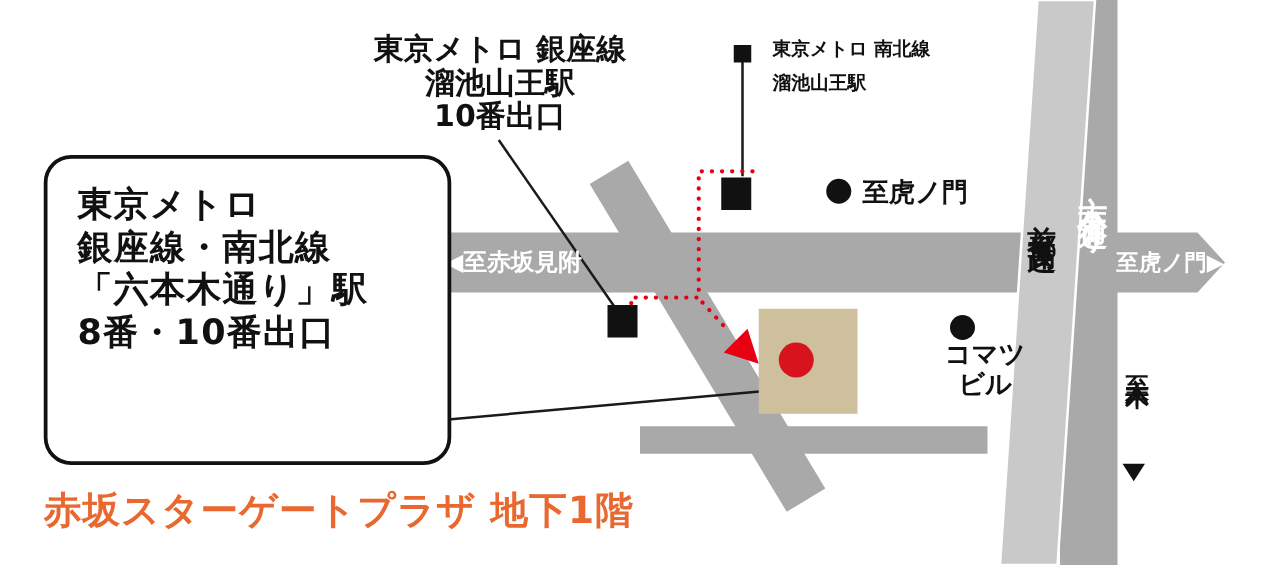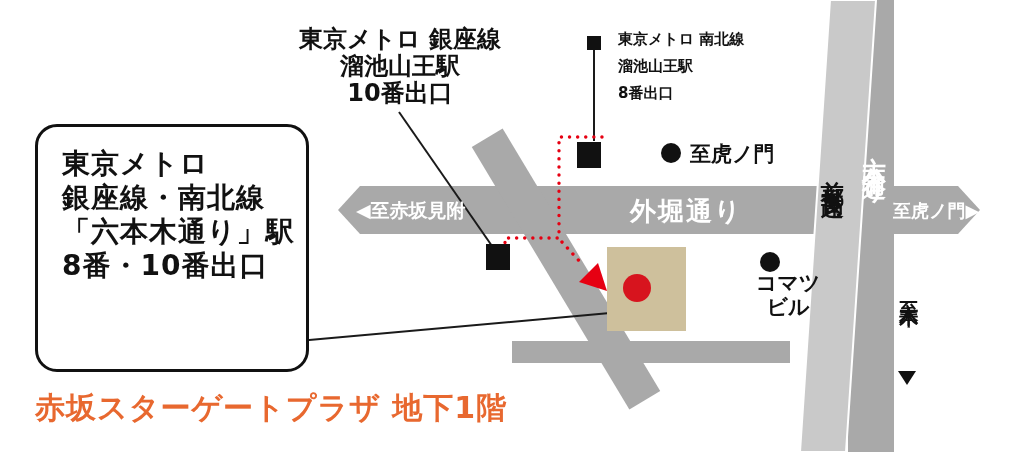--- a/index.html
+++ b/index.html
@@ -6,21 +6,21 @@
   .stage{
     position:relative;width:1012px;height:452px;background:#fff;overflow:hidden;
     font-family:"DejaVu Sans","Liberation Sans",sans-serif;color:#111;
   }
   svg.map-layer{position:absolute;left:0;top:0;width:1012px;height:452px;}
   .lbl{position:absolute;font-weight:bold;white-space:nowrap;line-height:1.25;}
   .white{color:#fff;}
   .vert{writing-mode:vertical-rl;text-orientation:upright;}
   .center{text-align:center;}
   .callout{
-    position:absolute;left:35px;top:124px;width:274px;height:248px;
+    position:absolute;left:35px;top:124px;width:326px;height:248px;
     box-sizing:border-box;background:#fff;border:3px solid #111;border-radius:22px;
     padding:20px 0 0 24px;z-index:3;
   }
   .callout .line{font-size:28px;font-weight:bold;line-height:34px;letter-spacing:1px;}
   .callout .big-num{font-size:42px;font-weight:bold;}
   .footer-title{
     position:absolute;left:35px;top:388px;font-size:30px;font-weight:bold;
     letter-spacing:1px;color:var(--accent_orange,#e8682f);
   }
   .ginza-label{left:288px;top:26px;width:224px;font-size:24px;line-height:27px;}
@@ -70,30 +70,28 @@
 
   <div class="lbl center ginza-label">
     <div>東京メトロ 銀座線</div>
     <div>溜池山王駅</div>
     <div>10番出口</div>
   </div>
 
   <div class="lbl namboku-label">
     <div>東京メトロ 南北線</div>
     <div>溜池山王駅</div>
-    <div>8番出口</div>
   </div>
 
   <div class="lbl lawson-label">至虎ノ門</div>
   <div class="lbl center komatsu-label">
     <div>コマツ</div>
     <div>ビル</div>
   </div>
 
-  <div class="lbl white sotobori-label">外堀通り</div>
   <div class="lbl white to-akasaka">◀至赤坂見附</div>
   <div class="lbl white to-toranomon">至虎ノ門▶</div>
   <div class="lbl vert roppongi-label">六本木通り</div>
   <div class="lbl vert shuto-label">首都高速</div>
   <div class="lbl vert to-roppongi">至六本木</div>
 
   <div class="callout">
     <div class="line">東京メトロ</div>
     <div class="line">銀座線・南北線</div>
     <div class="line">「六本木通り」駅</div>

